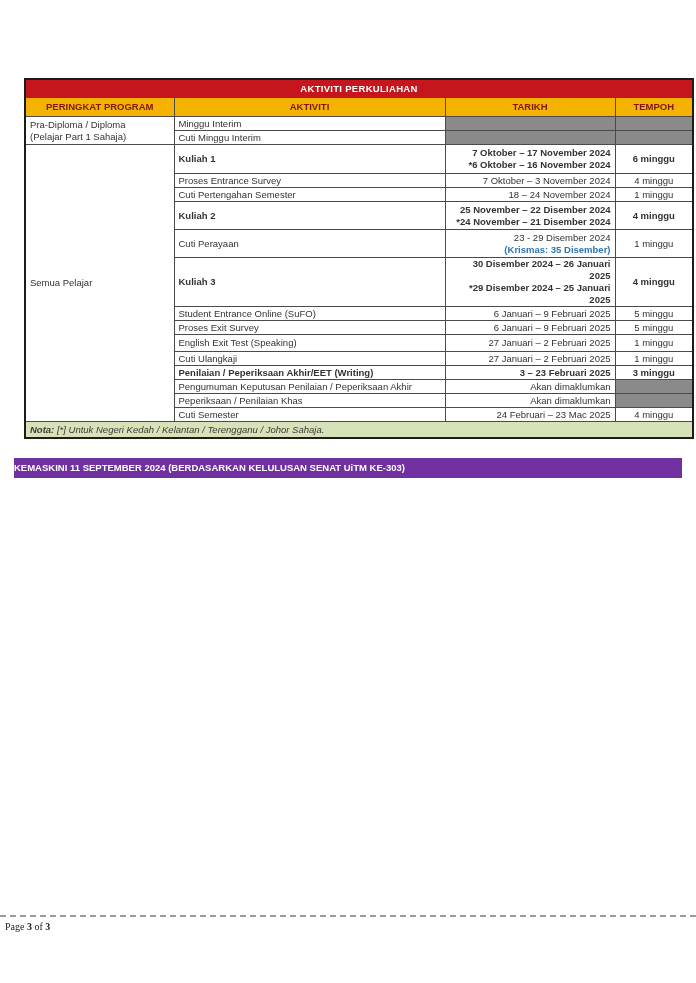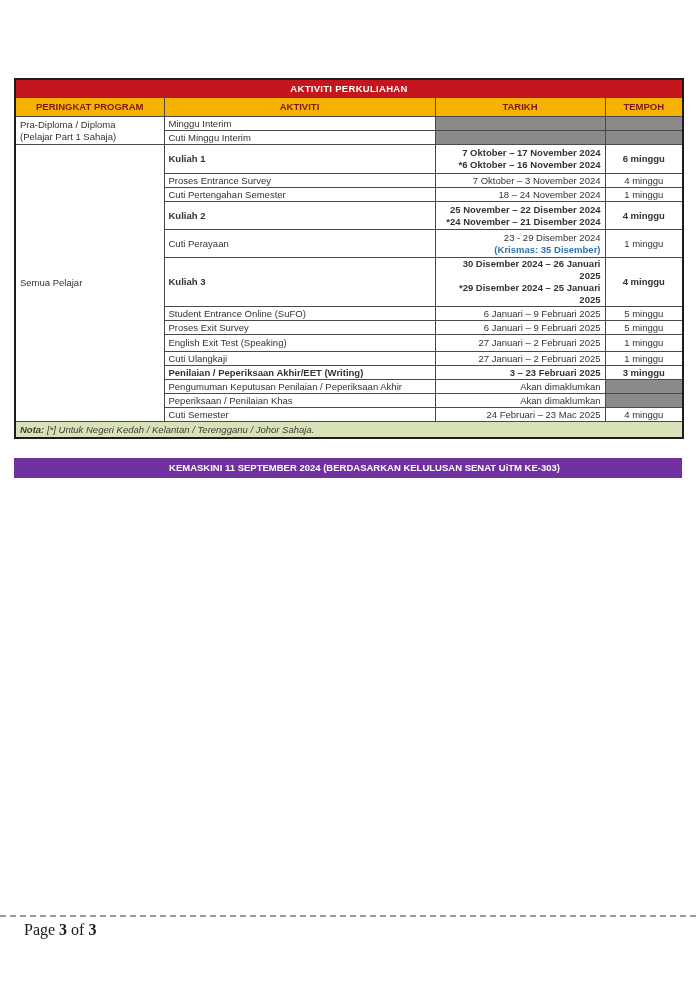--- a/index.html
+++ b/index.html
@@ -5,21 +5,21 @@
   html,body{margin:0;padding:0;background:#e8e8e8;}
   .page{
     position:relative;
     width:696px;height:983px;
     background:#ffffff;
     font-family:"Liberation Sans","DejaVu Sans",sans-serif;
     color:#333;
     overflow:hidden;
   }
   table.cal{
-    position:absolute;left:14px;top:78px;
+    position:absolute;left:24px;top:78px;
     width:668px;
     border-collapse:collapse;
     table-layout:fixed;
     border:2px solid #1c1c1c;
   }
   table.cal td,table.cal th{
     border:1px solid #4a4a4a;
     font-size:9.5px;
     line-height:12px;
     padding:0 4px;
@@ -71,32 +71,32 @@
   }
   .nota-label{font-weight:bold;font-style:italic;margin-top:48px;}
   .banner{
     position:absolute;left:14px;top:458px;
     width:668px;height:20px;
     background:#7030A0;
     color:#ffffff;
     font-weight:bold;
     font-size:9.5px;
     line-height:20px;
-    text-align:right;
+    text-align:left;
     box-sizing:border-box;
     padding-right:122px;
   }
   .footer-rule{
     position:absolute;left:0;top:915px;width:696px;
     border-top:2px dashed #9b9b9b;
   }
   .footer-text{
-    position:absolute;left:24px;top:921px;
+    position:absolute;left:5px;top:921px;
     font-family:"Liberation Serif","DejaVu Serif",serif;
-    font-size:16px;
+    font-size:10px;
     color:#1a1a1a;
   }
   .footer-text .b{font-weight:bold;}
 </style>
 </head>
 <body>
 
 <div class="page">
 
   <table class="cal">

